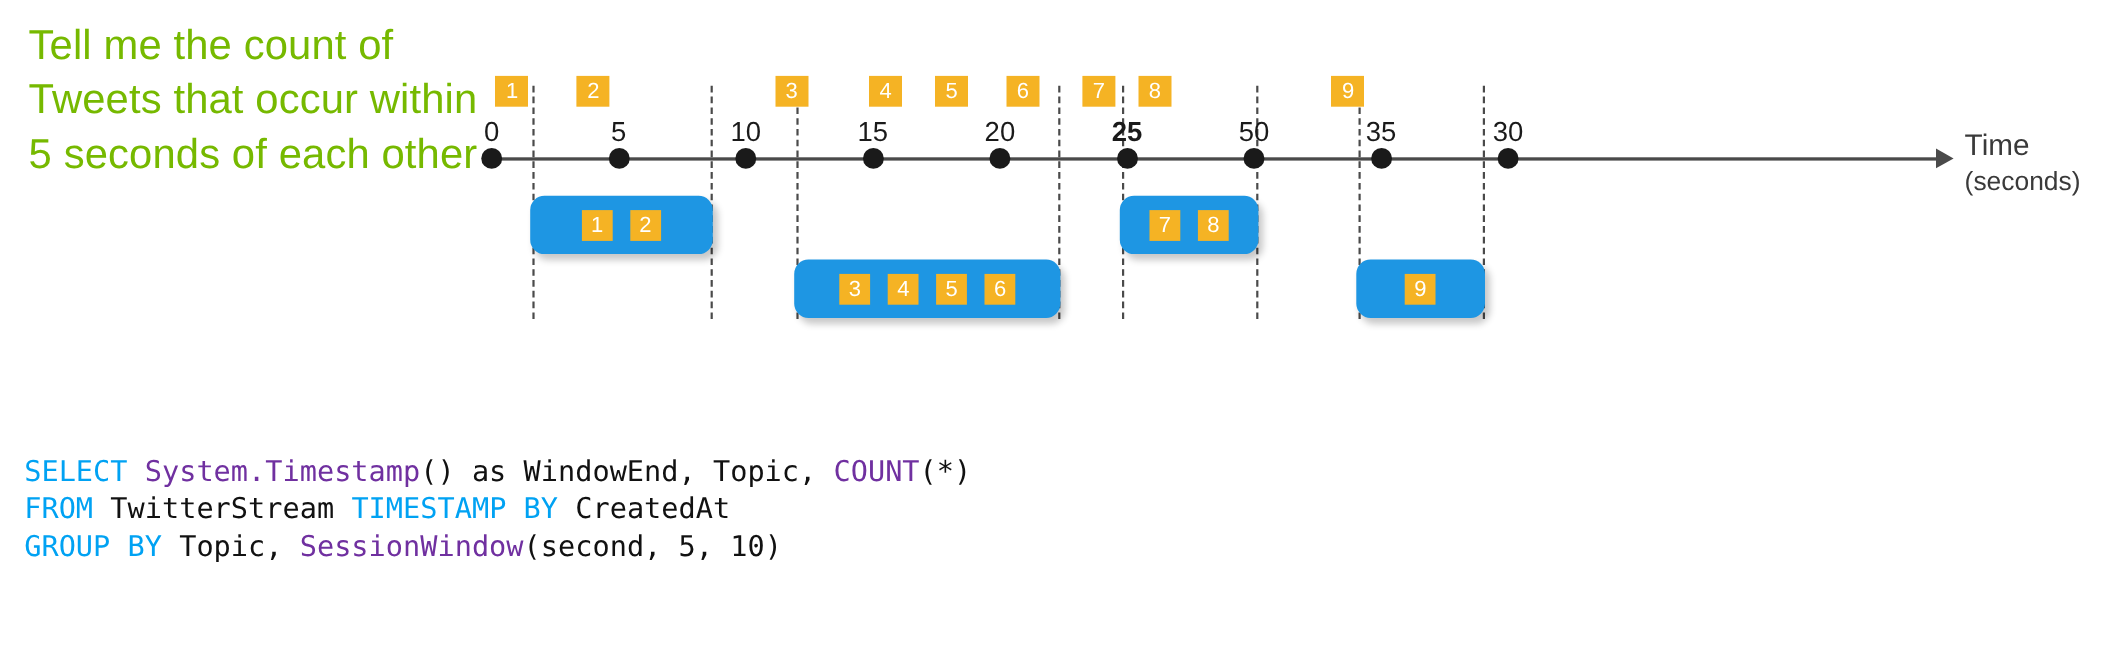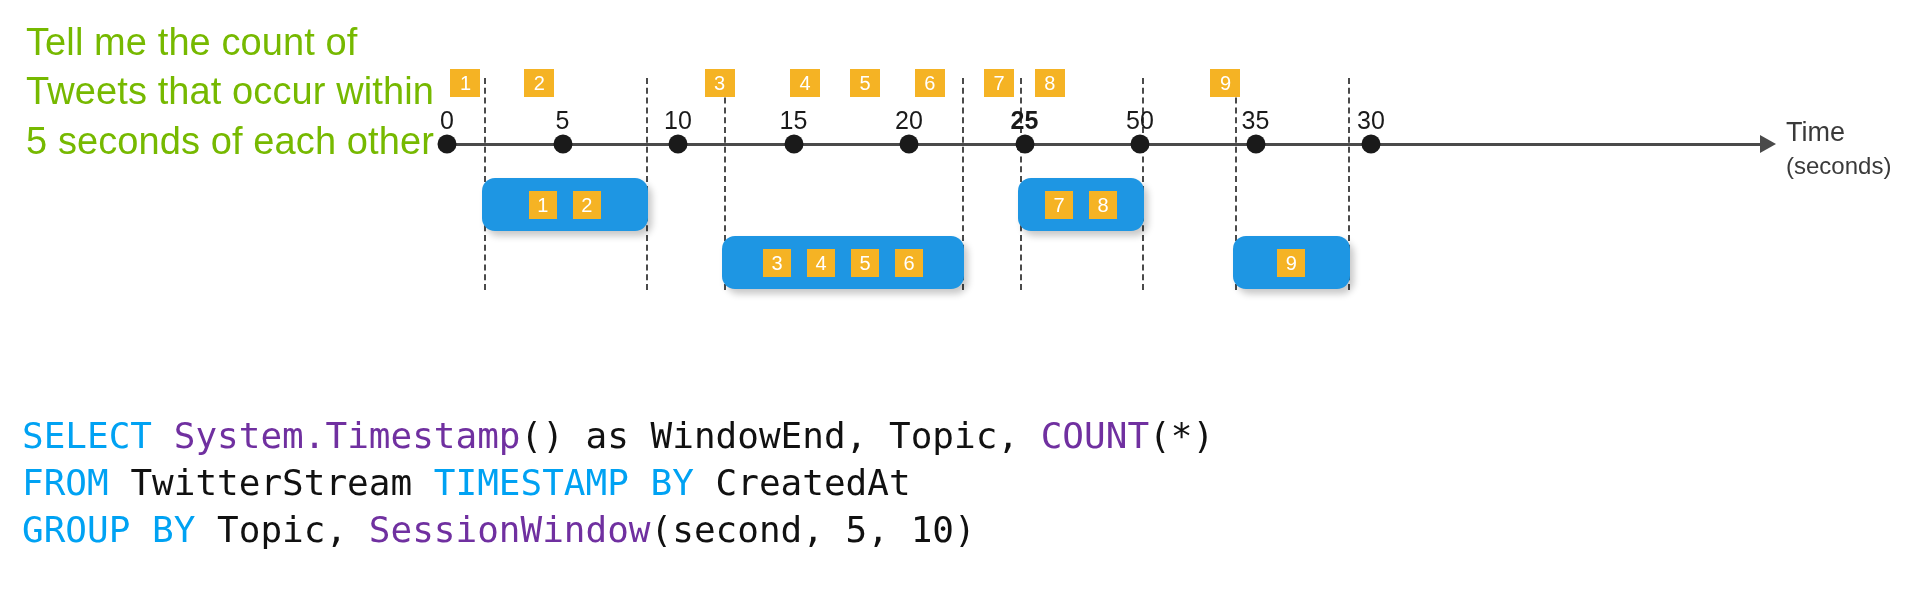--- a/index.html
+++ b/index.html
@@ -78,21 +78,21 @@
   .sbox{
     position:absolute;background:#1e96e3;border-radius:13px;
     box-shadow:4px 5px 7px rgba(0,0,0,0.22);
     display:flex;align-items:center;justify-content:center;
   }
 
   
   #code{
     position:absolute;left:22px;top:413px;
     font-family:"DejaVu Sans Mono",monospace;
-    font-size:36px;line-height:1.30;white-space:pre;
+    font-size:26px;line-height:1.30;white-space:pre;
     color:#111111;letter-spacing:0px;
   }
   #code .kw{color:#00a2f3;}
   #code .fn{color:#7030a0;}
   #code .pl{color:#111111;}
 </style>
 </head>
 <body>
 
 <div id="stage">

